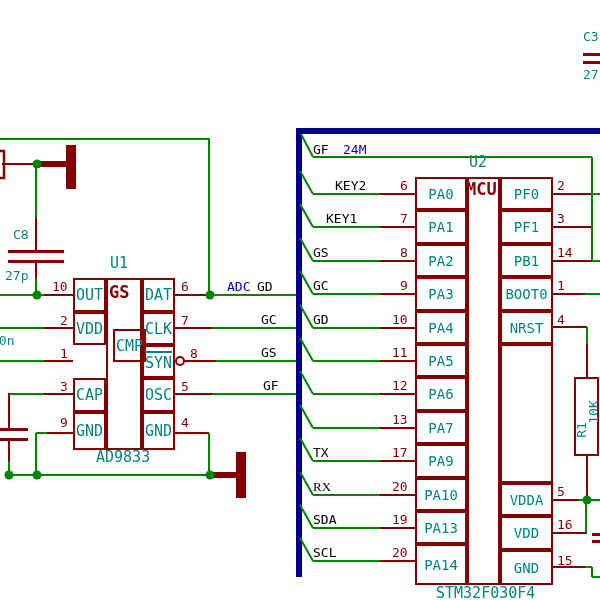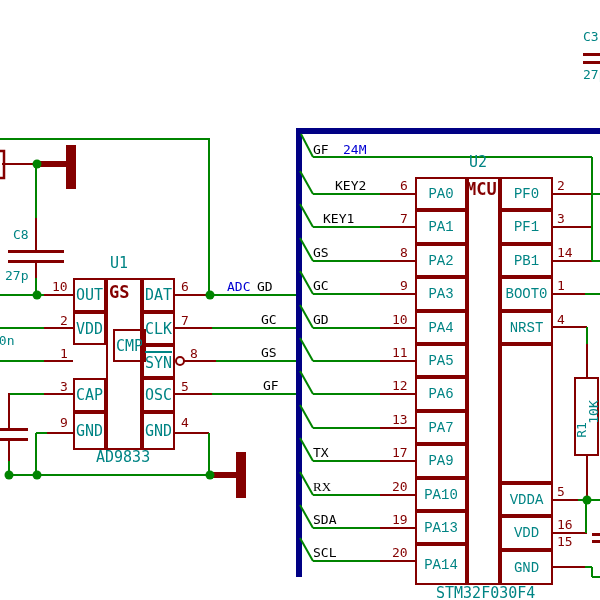--- a/index.html
+++ b/index.html
@@ -10,21 +10,21 @@
   .teal{color:#008484;}
   .dred{color:#840000;}
   .blk{color:#000000;}
   .blue{color:#0000d2;}
   .f13{font-size:13px;}
   .f14{font-size:15px;}
   .f17{font-size:17px;font-weight:bold;}
   .cell{position:absolute;border:2px solid #840000;box-sizing:border-box;
         display:flex;align-items:center;justify-content:center;}
   .pin-name{color:#008484;font-size:15px;}
-  .pin-name.small{font-size:14px;font-family:Liberation Mono, monospace;}
+  .pin-name.small{font-size:14px;}
   .inv{border-top:2px solid #008484;padding-top:1px;}
   .rot{transform:translate(-50%,-50%) rotate(-90deg);transform-origin:center;}
 </style>
 </head>
 <body>
 
 <div id="canvas">
   <svg class="layer" id="wires">
       <line x1="0" y1="139" x2="210" y2="139" stroke="#008400" stroke-width="2"></line>
       <line x1="209" y1="139" x2="209" y2="294" stroke="#008400" stroke-width="2"></line>
@@ -283,32 +283,32 @@
         <span class="pin-name small">VDDA</span>
       </div>
       <div class="txt dred f13" style="left: 557px; top: 485px;">5</div>
       <div class="cell" style="left: 500px; top: 516px; width: 53px; height: 34px;">
         <span class="pin-name small">VDD</span>
       </div>
       <div class="txt dred f13" style="left: 557px; top: 518px;">16</div>
       <div class="cell" style="left: 500px; top: 550px; width: 53px; height: 35px;">
         <span class="pin-name small">GND</span>
       </div>
-      <div class="txt dred f13" style="left: 557px; top: 535px;">15</div>
+      <div class="txt dred f13" style="left: 557px; top: 554px;">15</div>
     </div>
   <div id="labels">
       <div class="txt blue f13" style="left: 227px; top: 280px;">ADC</div>
       <div class="txt blk f13" style="left: 257px; top: 280px;">GD</div>
       <div class="txt blk f13" style="left: 261px; top: 313px;">GC</div>
       <div class="txt blk f13" style="left: 261px; top: 346px;">GS</div>
       <div class="txt blk f13" style="left: 263px; top: 379px;">GF</div>
       <div class="txt blk f13" style="left: 313px; top: 143px;">GF</div>
       <div class="txt blue f13" style="left: 343px; top: 143px;">24M</div>
       <div class="txt blk f13" style="left: 313px; top: 179px; padding-left: 22px;">KEY2</div>
-      <div class="txt blk f13" style="left: 323px; top: 212px;">KEY1</div>
+      <div class="txt blk f13" style="left: 297px; top: 212px; padding-left: 29px;">KEY1</div>
       <div class="txt blk f13" style="left: 313px; top: 246px;">GS</div>
       <div class="txt blk f13" style="left: 313px; top: 279px;">GC</div>
       <div class="txt blk f13" style="left: 313px; top: 313px;">GD</div>
       <div class="txt blk f13" style="left: 313px; top: 446px;">TX</div>
       <div class="txt blk f13" style="left: 313px; top: 480px; font-family: Liberation Serif, serif;">RX</div>
       <div class="txt blk f13" style="left: 313px; top: 513px;">SDA</div>
       <div class="txt blk f13" style="left: 313px; top: 546px;">SCL</div>
     </div>
 </div>
 

